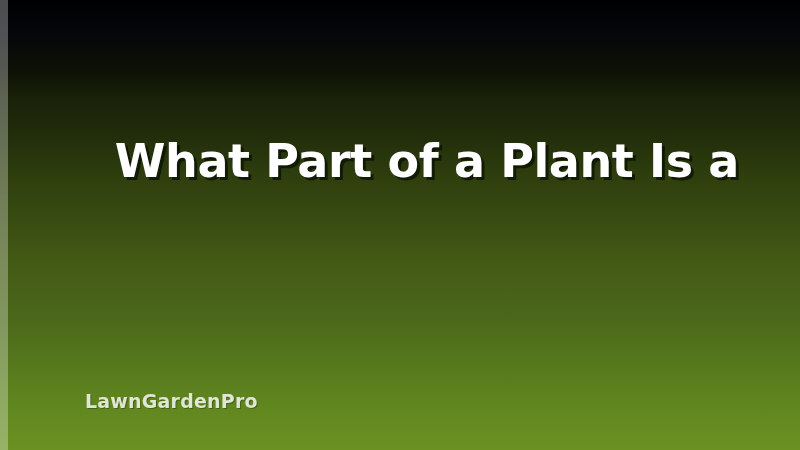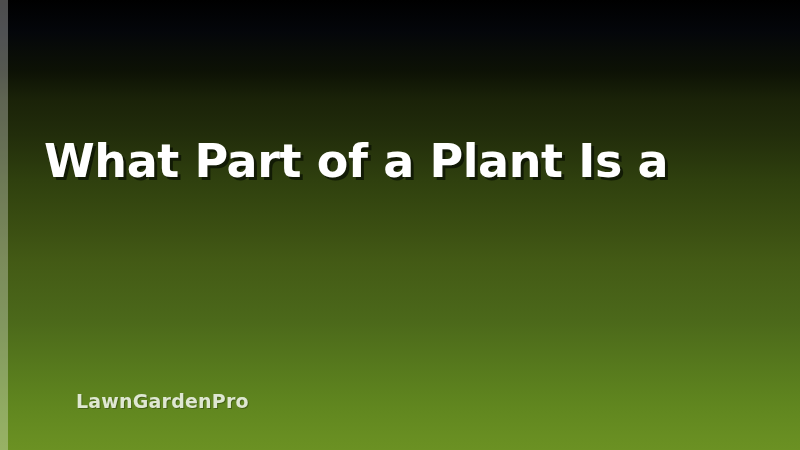--- a/index.html
+++ b/index.html
@@ -41,41 +41,41 @@
     top: 0;
     width: 8px;
     height: 100%;
     background: rgba(255, 255, 255, 0.30);
     pointer-events: none;
   }
 
   #headline {
     position: absolute;
     left: 0;
-    right: 4px;
+    right: 17px;
     top: 136px;
-    text-align: left;
+    text-align: right;
     padding: 0 44px;
     box-sizing: border-box;
   }
 
   #headline .line {
     display: block;
     color: #ffffff;
     font-size: 46px;
     font-weight: 700;
     line-height: 50px;
     letter-spacing: -0.4px;
     white-space: nowrap;
     text-shadow: 3px 3px 0 rgba(10, 16, 3, 0.75);
   }
 
   #brand {
     position: absolute;
-    left: 76px;
+    left: 85px;
     top: 389px;
     color: #dfe7d2;
     font-size: 19px;
     font-weight: 700;
     letter-spacing: 0.2px;
     line-height: 24px;
     text-shadow: 1px 1px 0 rgba(20, 30, 6, 0.35);
     text-align: center;
   }
 </style>

